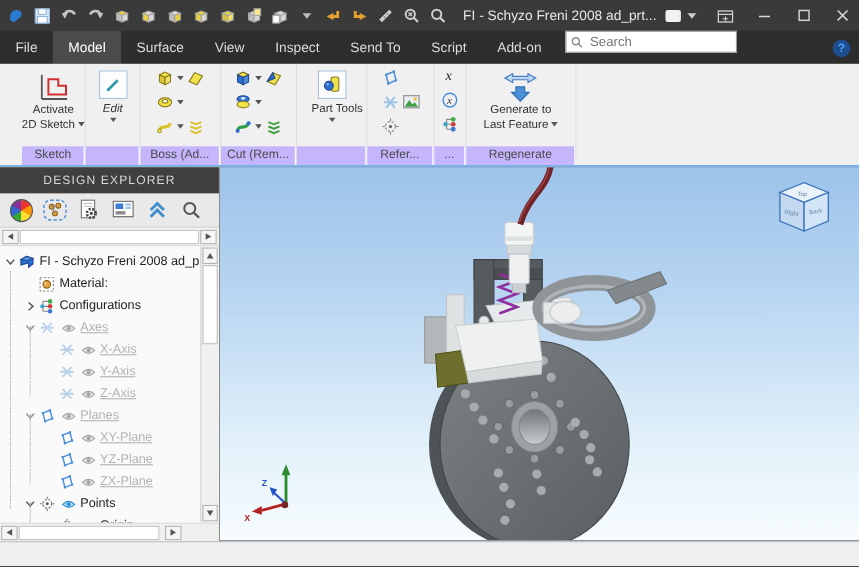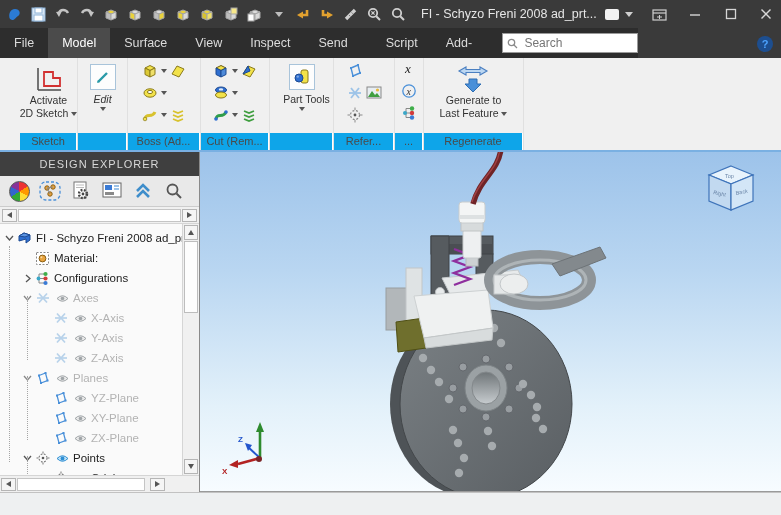--- a/index.html
+++ b/index.html
@@ -12,39 +12,39 @@
   .qa{display:flex;align-items:center;gap:7px;}
   .qa-ic{width:17px;height:17px;display:flex;align-items:center;justify-content:center;}
   .titletxt{color:#e6e6e6;font-size:12.5px;margin-left:14px;white-space:nowrap;}
   .docswitch{width:24px;height:11px;background:#f2f2f2;border-radius:2px;margin-left:8px;}
   .ddtri{width:0;height:0;border-left:4px solid transparent;border-right:4px solid transparent;
          border-top:5px solid #cfcfcf;margin-left:6px;}
   .tb-spacer{flex:1;}
   .winbtn{width:30px;height:22px;display:flex;align-items:center;justify-content:center;margin-left:18px;}
 
   
-  .menubar{position:absolute;left:0;top:28px;width:638px;height:30px;background:#2d2d2d;
-           display:flex;align-items:center;}
+  .menubar{position:absolute;left:0;top:28px;width:781px;height:30px;background:#2d2d2d;
+           display:flex;align-items:flex-start;}
   .mtab{height:30px;line-height:30px;padding:0 14px;color:#dcdcdc;font-size:12.5px;cursor:default;}
   .mtab.active{background:#4b4b4b;color:#ffffff;}
   .searchbox{display:flex;align-items:center;background:#ffffff;border:1px solid #9a9a9a;
              height:18px;width:146px;margin-left:8px;padding:0 4px;}
   .searchbox input{border:0;outline:0;flex:1;font-size:12px;font-family:"Liberation Sans",sans-serif;
                    color:#444;background:transparent;margin-left:4px;width:100px;}
   .helpbtn{position:absolute;right:8px;top:36px;width:16px;height:16px;border-radius:50%;
            background:#1d4e8f;color:#4da3ff;font-size:11px;font-weight:bold;display:flex;
            align-items:center;justify-content:center;}
 
   
   .ribbon{position:absolute;left:0;top:58px;width:781px;height:94px;background:#f0f0f0;
           display:flex;border-bottom:2px solid #7ab0e2;box-sizing:border-box;}
   .rgroup{height:92px;display:flex;flex-direction:column;border-right:1px solid #e0e0e0;box-sizing:border-box;}
   .rbody{flex:1;display:flex;align-items:flex-start;justify-content:center;padding-top:3px;}
   .rlabel{height:17px;line-height:17px;text-align:center;font-size:11px;color:#4a4a4a;
-          background:#0ea5e9;border-right:1px solid #ffffff;white-space:nowrap;overflow:hidden;}
+          background:#c4b5fd;border-right:1px solid #ffffff;white-space:nowrap;overflow:hidden;}
   .bigbtn{display:flex;flex-direction:column;align-items:center;padding:3px 4px;cursor:default;}
   .bigbtn .cap{font-size:10.5px;color:#333;line-height:13px;text-align:center;white-space:nowrap;}
   .dd2{width:0;height:0;border-left:3.5px solid transparent;border-right:3.5px solid transparent;
        border-top:4px solid #555;display:inline-block;margin-left:3px;vertical-align:middle;}
   .iconbox{width:24px;height:24px;border:1px solid #a9c4da;background:#fdfdfd;display:flex;
            align-items:center;justify-content:center;}
   .icolgrid{display:flex;gap:3px;padding-top:2px;}
   .icol{display:flex;flex-direction:column;gap:6px;}
   .irow{display:flex;align-items:center;height:16px;}
   .ribcollapse{position:absolute;right:8px;top:132px;}
@@ -65,21 +65,21 @@
         align-items:center;justify-content:center;box-sizing:border-box;}
   .strack{flex:1;height:13px;background:#ffffff;border:1px solid #c5c5c5;margin:0 1px;box-sizing:border-box;}
   .tri-l{width:0;height:0;border-top:3.5px solid transparent;border-bottom:3.5px solid transparent;border-right:5px solid #555;}
   .tri-r{width:0;height:0;border-top:3.5px solid transparent;border-bottom:3.5px solid transparent;border-left:5px solid #555;}
   .tri-u{width:0;height:0;border-left:3.5px solid transparent;border-right:3.5px solid transparent;border-bottom:5px solid #555;}
   .tri-d{width:0;height:0;border-left:3.5px solid transparent;border-right:3.5px solid transparent;border-top:5px solid #555;}
 
   .treewrap{flex:1;position:relative;background:#fafafa;overflow:hidden;}
   .tree{position:absolute;left:0;top:0;right:16px;bottom:0;padding-top:4px;overflow:hidden;}
   .trow{height:20px;display:flex;align-items:center;font-size:11.5px;color:#222;white-space:nowrap;}
-  .trow.dim{color:#b3b3b3;}
+  .trow.dim{color:#b3b3b3;text-decoration:underline;}
   .lvl0{padding-left:3px;} .lvl1{padding-left:21px;} .lvl2{padding-left:39px;}
   .texp{width:13px;display:flex;align-items:center;justify-content:center;flex:0 0 auto;}
   .ticon{width:17px;display:flex;align-items:center;justify-content:center;flex:0 0 auto;margin-right:3px;}
   .teye{width:16px;display:flex;align-items:center;justify-content:center;flex:0 0 auto;margin-right:3px;}
   .guide{position:absolute;border-left:1px dotted #a5a5a5;width:0;}
   .vscroll{position:absolute;right:0;top:0;bottom:0;width:16px;background:#f0f0f0;border-left:1px solid #d5d5d5;}
   .vscroll .sbtn{width:14px;height:15px;margin:0 auto;}
   .vthumb{width:12px;height:70px;background:#fdfdfd;border:1px solid #bdbdbd;margin:1px auto;}
   .exp-bottom{height:16px;display:flex;align-items:center;background:#f0f0f0;padding:0 0 0 1px;
               border-top:1px solid #d5d5d5;}
@@ -732,41 +732,41 @@
                   <rect x="11.5" y="8.5" width="2" height="2" fill="#4a90d9"></rect>
                   <rect x="5" y="11" width="2" height="2" fill="#4a90d9"></rect>
                 </svg>
               </span>
             <span class="teye">
                 <svg width="13" height="9">
                   <path d="M1,4.5 Q6.5,-1 12,4.5 Q6.5,10 1,4.5 Z" fill="#e9e9e9" stroke="#a0a5a8"></path>
                   <circle cx="6.5" cy="4.5" r="1.8" fill="#a0a5a8"></circle>
                 </svg>
               </span>
-            <span>YZ-Plane</span>
+            <span>XY-Plane</span>
           </div>
 
           <div class="trow lvl2 dim">
             <span class="texp"></span>
             <span class="ticon">
                 <svg width="15" height="15">
                   <polygon points="4,4.5 10.5,2 12.5,9.5 6,12" fill="none" stroke="#4a90d9" stroke-width="1.3"></polygon>
                   <rect x="3" y="3.5" width="2" height="2" fill="#4a90d9"></rect>
                   <rect x="9.5" y="1" width="2" height="2" fill="#4a90d9"></rect>
                   <rect x="11.5" y="8.5" width="2" height="2" fill="#4a90d9"></rect>
                   <rect x="5" y="11" width="2" height="2" fill="#4a90d9"></rect>
                 </svg>
               </span>
             <span class="teye">
                 <svg width="13" height="9">
                   <path d="M1,4.5 Q6.5,-1 12,4.5 Q6.5,10 1,4.5 Z" fill="#e9e9e9" stroke="#a0a5a8"></path>
                   <circle cx="6.5" cy="4.5" r="1.8" fill="#a0a5a8"></circle>
                 </svg>
               </span>
-            <span>XY-Plane</span>
+            <span>YZ-Plane</span>
           </div>
 
           <div class="trow lvl2 dim">
             <span class="texp"></span>
             <span class="ticon">
                 <svg width="15" height="15">
                   <polygon points="4,4.5 10.5,2 12.5,9.5 6,12" fill="none" stroke="#4a90d9" stroke-width="1.3"></polygon>
                   <rect x="3" y="3.5" width="2" height="2" fill="#4a90d9"></rect>
                   <rect x="9.5" y="1" width="2" height="2" fill="#4a90d9"></rect>
                   <rect x="11.5" y="8.5" width="2" height="2" fill="#4a90d9"></rect>

